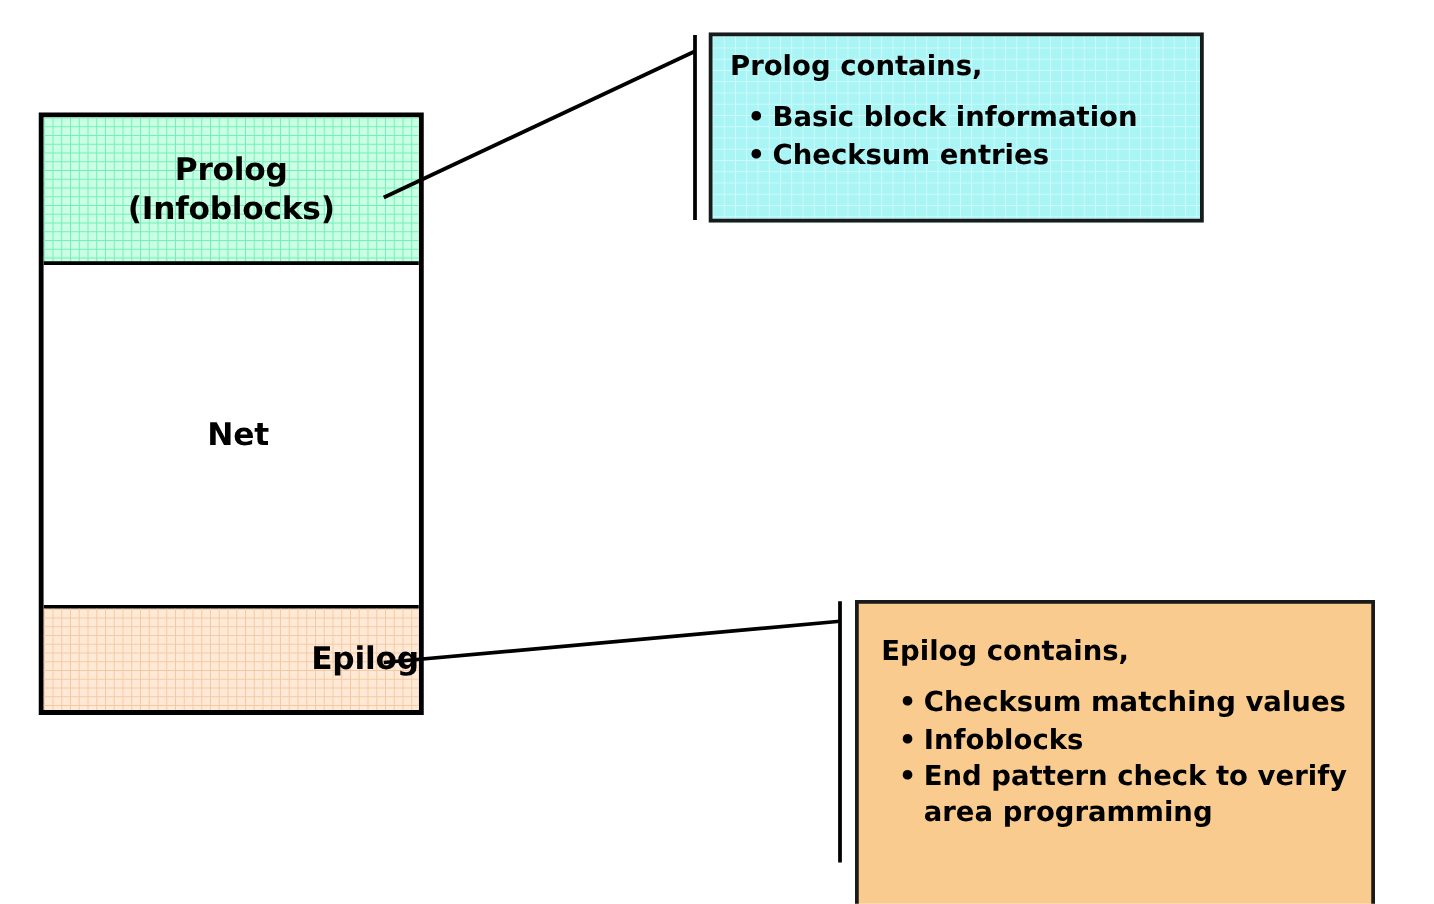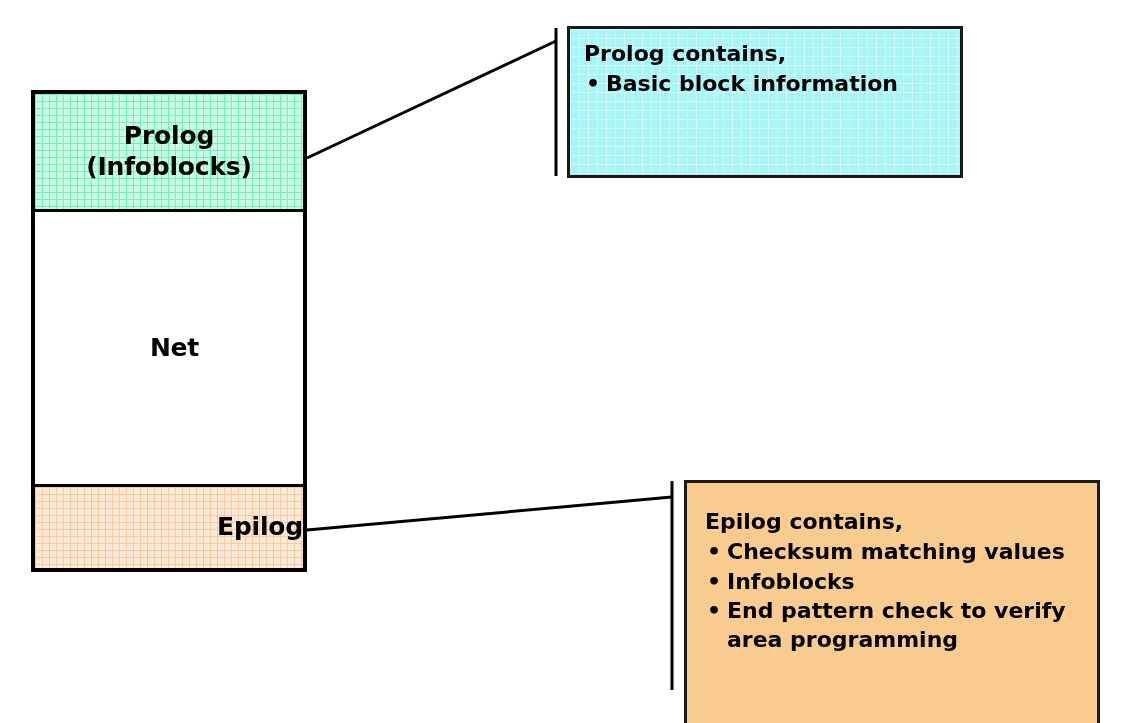--- a/index.html
+++ b/index.html
@@ -13,21 +13,21 @@
     position: relative;
     overflow: hidden;
     font-family: "DejaVu Sans", "Liberation Sans", sans-serif;
   }
 
   
   #memory-block {
     position: absolute;
     left: 31px;
     top: 90px;
-    width: 276px;
+    width: 308px;
     height: 482px;
     border: 4px solid #000000;
     box-sizing: border-box;
     background: #ffffff;
   }
 
   .segment {
     position: absolute;
     left: 0;
     width: 100%;
@@ -127,21 +127,21 @@
     background-color: #FACB8E;
     padding: 24px 0 0 18px;
   }
 
   .callout-heading {
     margin: 0 0 1px 0;
   }
 
   .callout-list {
     list-style: none;
-    margin: 0;
+    margin: 12px;
     padding: 0;
   }
 
   .callout-list li {
     position: relative;
     padding-left: 22px;
     margin: 0;
   }
 
   .callout-list li::before {
@@ -175,20 +175,21 @@
   <line x1="307" y1="158" x2="556" y2="41" stroke="#000000" stroke-width="3"></line>
   <line x1="556" y1="28" x2="556" y2="176" stroke="#000000" stroke-width="3"></line>
   <line x1="307" y1="530" x2="672" y2="497" stroke="#000000" stroke-width="3"></line>
   <line x1="672" y1="481" x2="672" y2="690" stroke="#000000" stroke-width="3"></line>
 </svg>
 
 <div class="callout" id="callout-prolog">
   <div class="callout-text callout-heading">Prolog contains,</div>
   <ul class="callout-list">
     <li class="callout-text">Basic block information</li>
+    <li class="callout-text">Checksum entries</li>
   </ul>
 </div>
 
 <div class="callout" id="callout-epilog">
   <div class="callout-text callout-heading">Epilog contains,</div>
   <ul class="callout-list">
     <li class="callout-text">Checksum matching values</li>
     <li class="callout-text">Infoblocks</li>
     <li class="callout-text">End pattern check to verify
   area programming</li>

